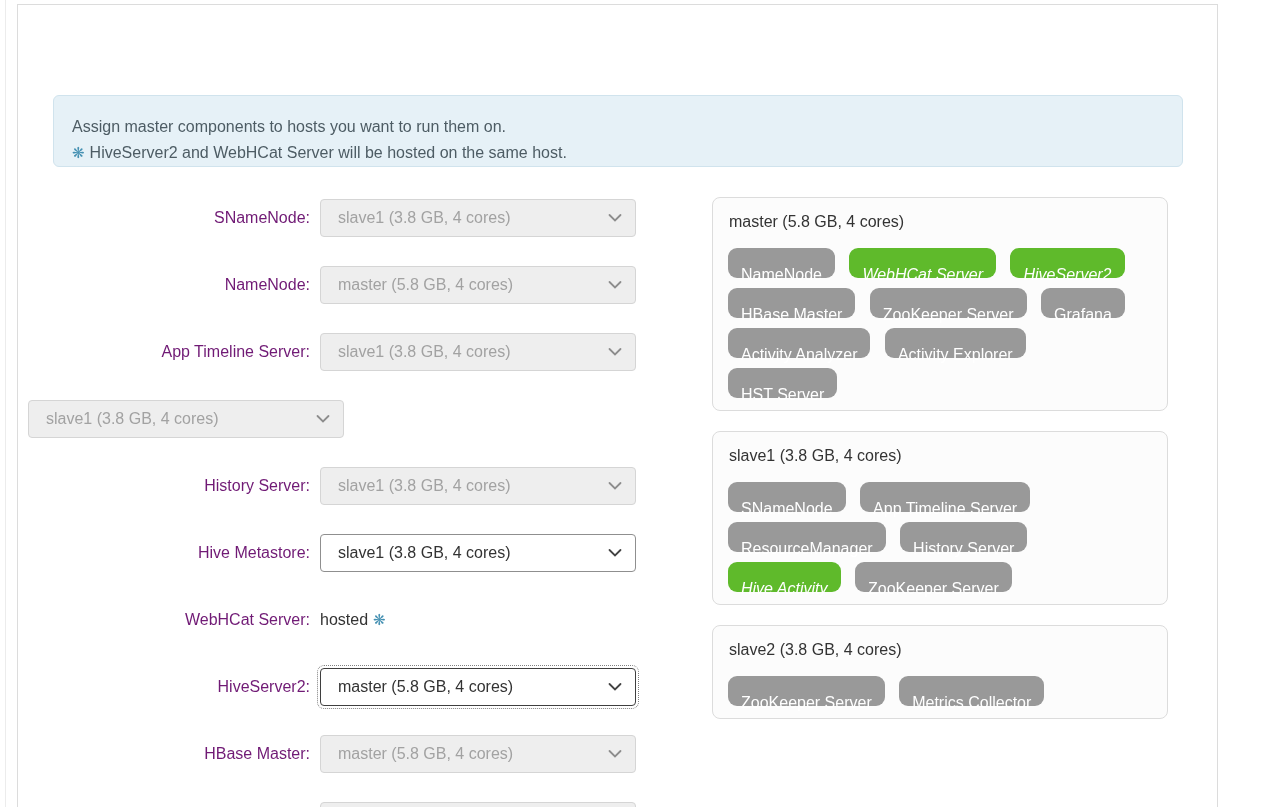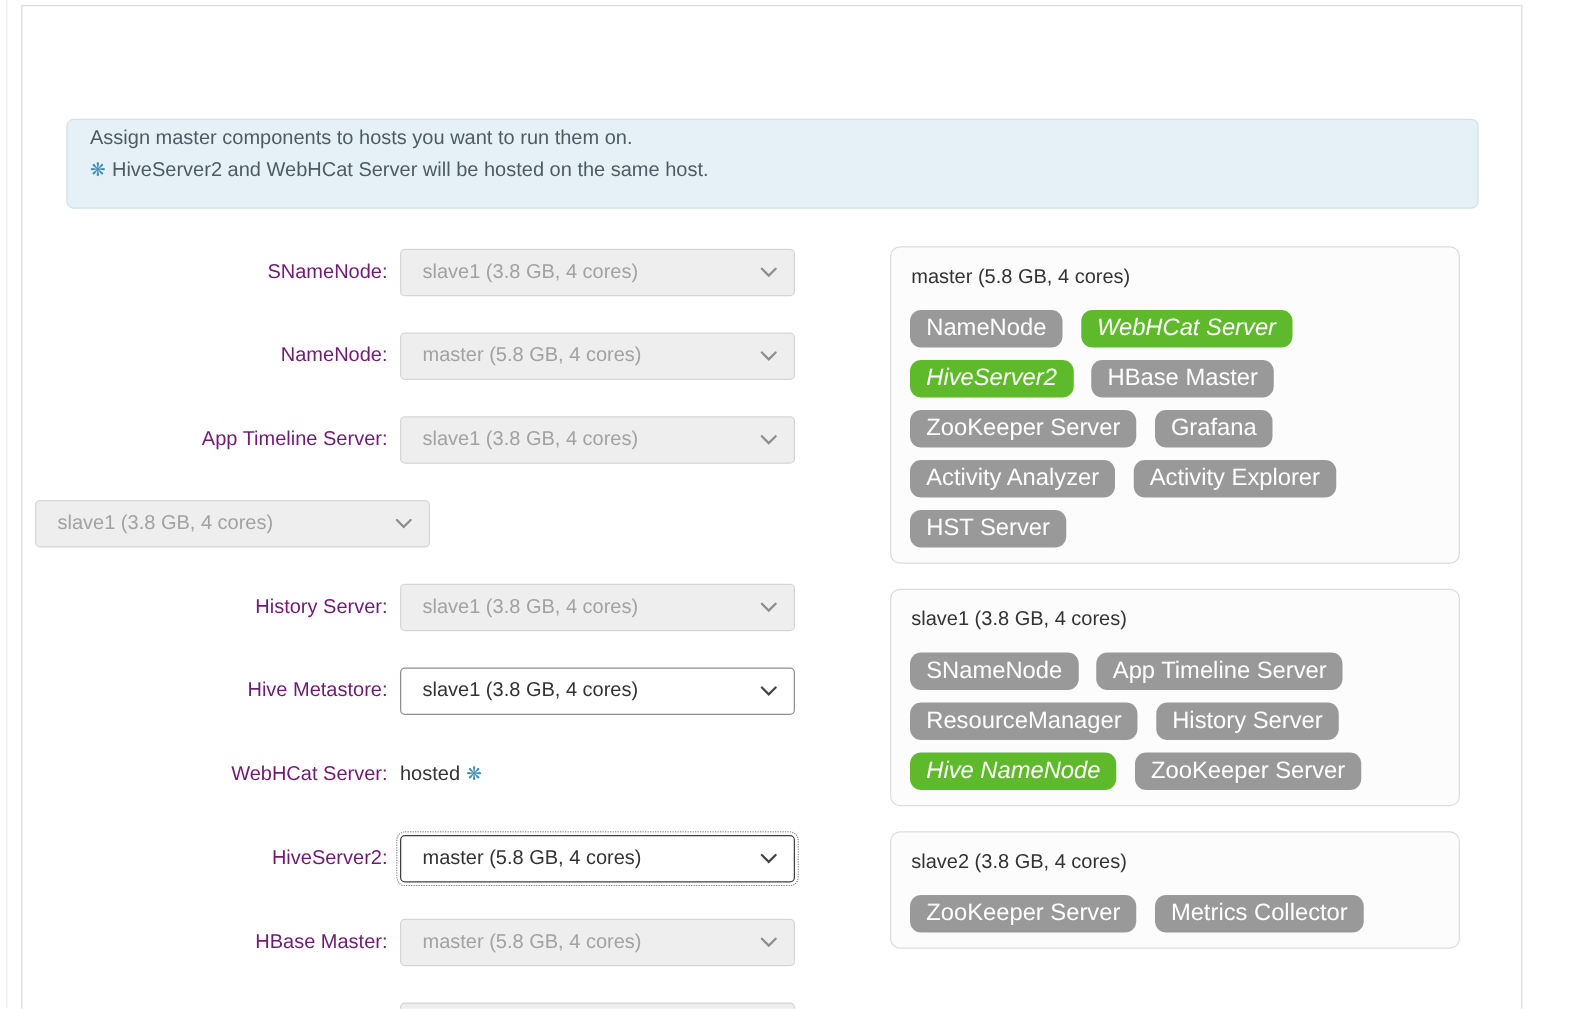--- a/index.html
+++ b/index.html
@@ -15,21 +15,21 @@
     position:absolute; left:17px; top:4px; width:1201px; height:812px;
     background:#fff; border:1px solid #dcdcdc; border-bottom:none;
   }
   .page-title {
     position:absolute; left:35px; top:20px; margin:0;
     font-size:32px; line-height:44px; font-weight:700; color:#2b2b2b;
   }
   .info-box {
     position:absolute; left:35px; top:90px; width:1130px; height:72px;
     background:var(--info-bg); border:1px solid #d0e3ed; border-radius:6px;
-    padding:2px 18px; font-size:16px; line-height:26px; color:#4d5c64;
+    padding:18px 18px; font-size:16px; line-height:26px; color:#4d5c64;
   }
   .asterisk-icon { color:var(--teal); font-size:15px; }
   .info-line2 .asterisk-icon { margin-right:5px; }
 
   
   .assign-form { position:absolute; left:0; top:194px; width:665px; }
   .form-row { display:flex; height:38px; margin-bottom:29px; }
   .form-label {
     flex:none; width:292px; text-align:right;
     font-size:16px; line-height:38px; color:#701a75; white-space:nowrap;
@@ -53,22 +53,22 @@
 
   
   .hosts { position:absolute; left:694px; top:192px; width:456px; }
   .host-card {
     background:#fcfcfc; border:1px solid #dcdcdc; border-radius:8px;
     padding:14px 15px 2px 15px; margin-bottom:20px;
   }
   .host-title { font-size:16px; line-height:19px; color:#333; margin:0 0 17px 1px; }
   .host-badges { line-height:0; }
   .badge {
-    display:inline-block; height:30px; line-height:30px; padding:0 13px;
-    margin:0 10px 10px 0; border-radius:9px; color:#fff; font-size:19px;
+    display:inline-block; height:30px; line-height:30px; padding:12px 13px;
+    margin:0 10px 10px 0; border-radius:9px; color:#fff; font-size:16px;
     white-space:nowrap;
   }
   .badge--gray  { background:var(--badge-gray); }
   .badge--green { background:var(--badge-green);font-style:italic; }
 </style>
 </head>
 <body>
 
 <div class="left-edge-line"></div>
 
@@ -231,21 +231,21 @@
     <div class="host-title">slave1 (3.8 GB, 4 cores)</div>
     <div class="host-badges">
   <span class="badge badge--gray">SNameNode</span>
 
   <span class="badge badge--gray">App Timeline Server</span>
 
   <span class="badge badge--gray">ResourceManager</span>
 
   <span class="badge badge--gray">History Server</span>
 
-  <span class="badge badge--green">Hive NameNode</span>
+  <span class="badge badge--green">Hive Activity</span>
 
   <span class="badge badge--gray">ZooKeeper Server</span>
 </div>
   </div>
 
   <div class="host-card">
     <div class="host-title">slave2 (3.8 GB, 4 cores)</div>
     <div class="host-badges">
   <span class="badge badge--gray">ZooKeeper Server</span>
 

